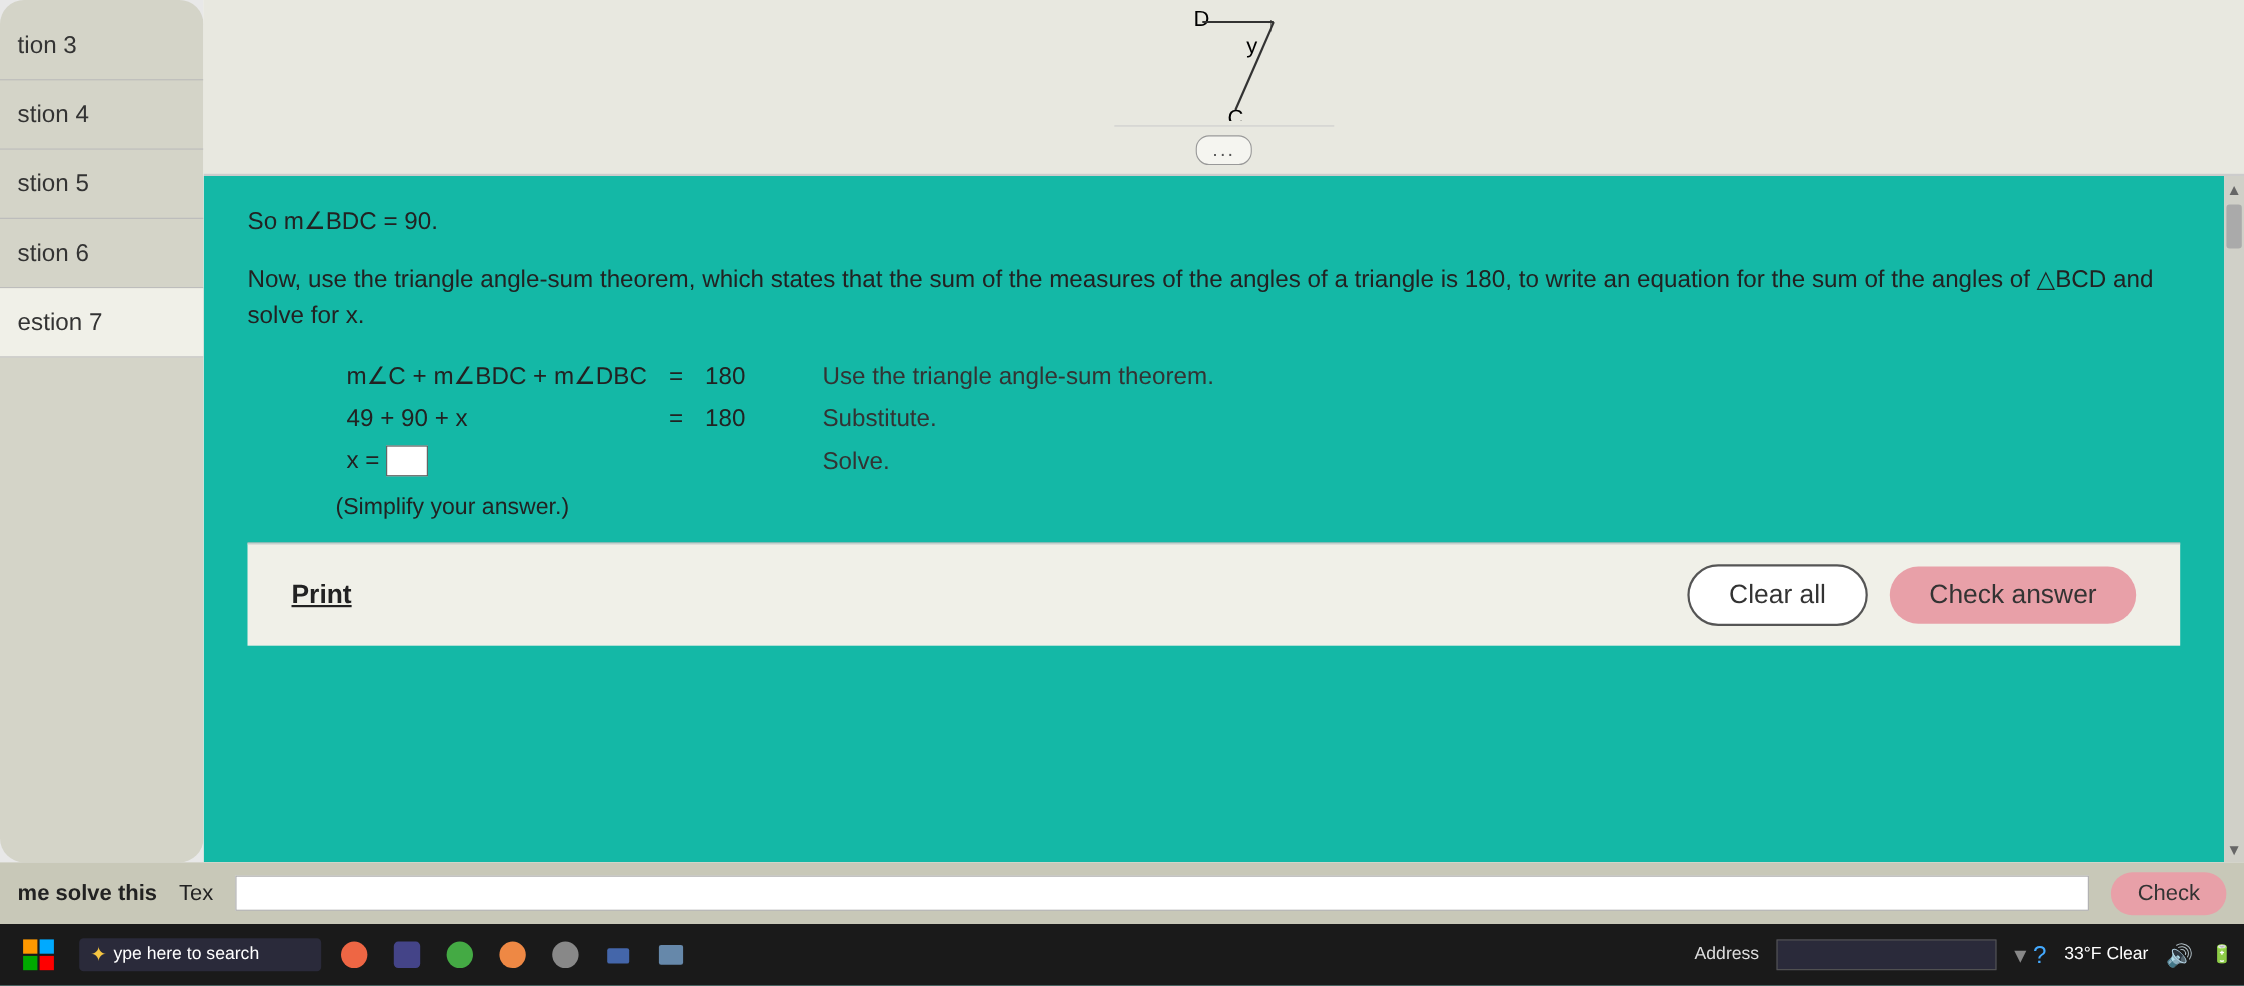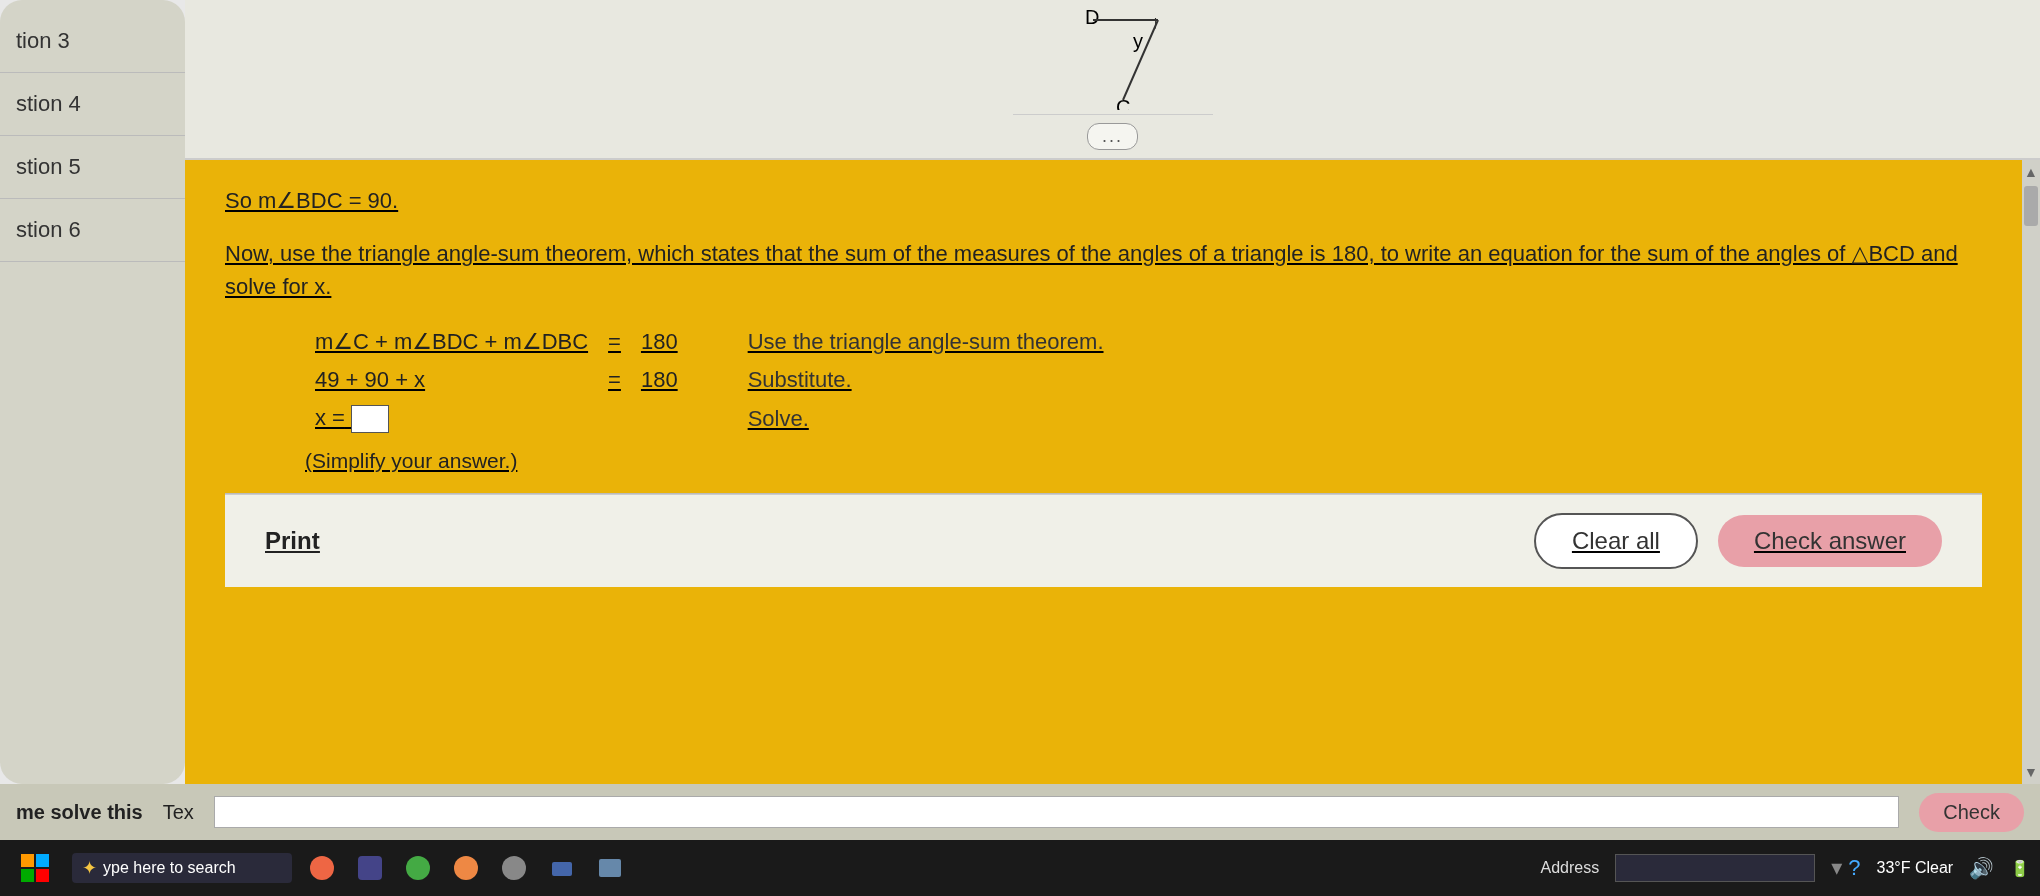--- a/index.html
+++ b/index.html
@@ -95,22 +95,21 @@
     .main-content-wrapper {
       display: flex;
       flex: 1;
       overflow: hidden;
     }
 
     .main-content {
       flex: 1;
       padding: 24px 40px 0 40px;
       overflow-y: auto;
-      background: #eab308;
-      text-decoration: underline;
+      background: #14b8a6;
     }
 
     .statement-text {
       font-size: 22px;
       color: #222;
       margin-bottom: 20px;
       line-height: 1.5;
     }
 
     .math-table {
@@ -336,20 +335,23 @@
       <span>tion 3</span>
     </div>
     <div class="sidebar-item">
       <span>stion 4</span>
     </div>
     <div class="sidebar-item">
       <span>stion 5</span>
     </div>
     <div class="sidebar-item">
       <span>stion 6</span>
+    </div>
+    <div class="sidebar-item active">
+      <span>estion 7</span>
     </div>
   </div>
 
   <div class="content-area">
 
     <div class="diagram-section">
       <div class="diagram-container">
         <svg class="triangle-svg" width="200" height="100">
 
           <text x="72" y="14" font-size="20" font-family="Arial">D</text>

